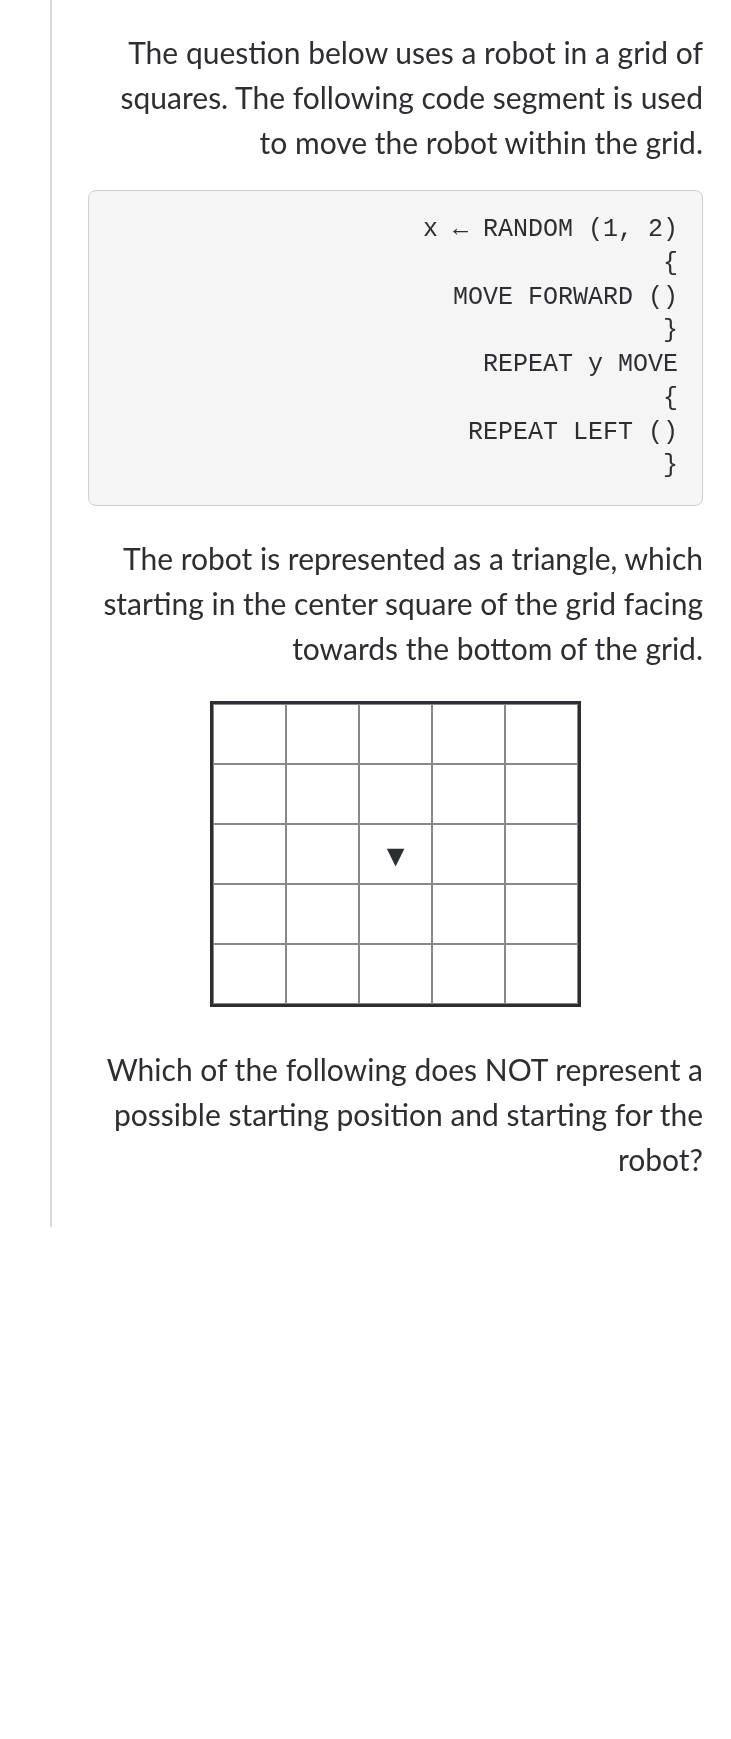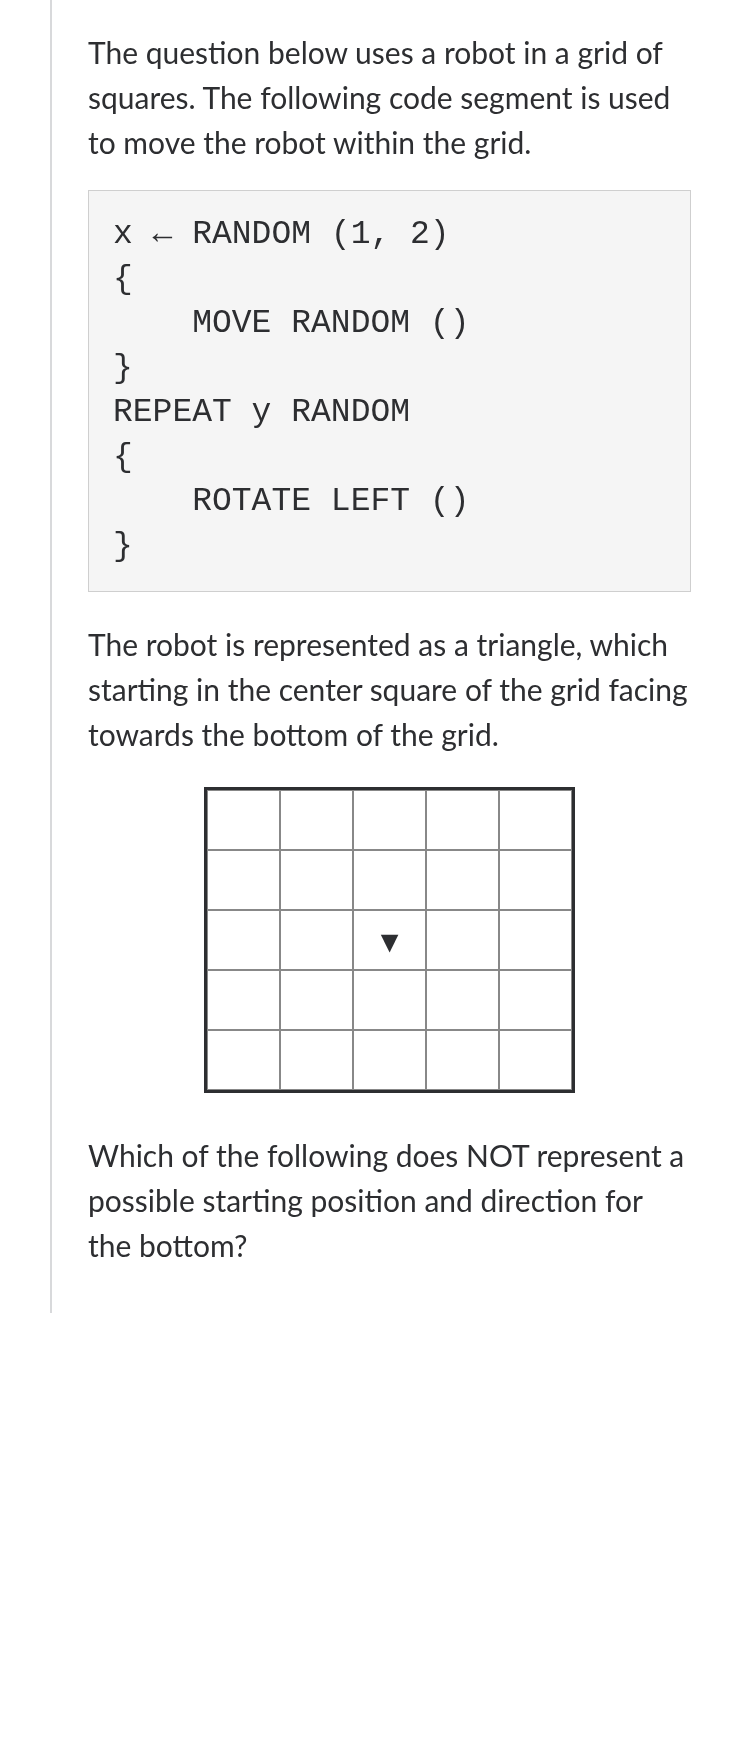--- a/index.html
+++ b/index.html
@@ -3,22 +3,23 @@
 <meta charset="utf-8">
 <style>
   * { box-sizing: border-box; }
   body {
     margin: 0;
     font-family: 'Lato', 'Helvetica Neue', Helvetica, Arial, sans-serif;
     background: #fff;
     width: 731px;
   }
   .container {
-    padding: 20px 40px 20px 50px;
+    padding: 20px 28px 20px 50px;
     position: relative;
+    text-align: right;
   }
   .left-rule {
     position: absolute;
     left: 50px;
     top: 0;
     bottom: 0;
     width: 2px;
     background: #d8d9db;
   }
   .content {
@@ -26,24 +27,24 @@
   }
   .prose {
     font-size: 30px;
     line-height: 1.5;
     color: #2d2e31;
     margin: 10px 0 25px 0;
   }
   .code-block {
     background: #f5f5f5;
     border: 1px solid #cfcfcf;
-    border-radius: 0;
+    border-radius: 8px;
     padding: 22px 24px;
     font-family: 'Menlo', 'Consolas', 'Courier New', monospace;
-    font-size: 33px;
+    font-size: 25px;
     color: #2d2e31;
     line-height: 1.35;
     margin: 20px 0 30px 0;
   }
   .code-line { white-space: pre; }
   .grid-wrap {
     display: flex;
     justify-content: center;
     margin: 30px 0 40px 0;
   }
@@ -70,25 +71,25 @@
 
 <div class="container">
   <div class="left-rule"></div>
   <div class="content">
 
     <p class="prose">The question below uses a robot in a grid of squares. The following code segment is used to move the robot within the grid.</p>
 
     <div class="code-block">
       <div class="code-line">x ← RANDOM (1, 2)</div>
       <div class="code-line">{</div>
-      <div class="code-line">    MOVE RANDOM ()</div>
+      <div class="code-line">    MOVE FORWARD ()</div>
       <div class="code-line">}</div>
-      <div class="code-line">REPEAT y RANDOM</div>
+      <div class="code-line">REPEAT y MOVE</div>
       <div class="code-line">{</div>
-      <div class="code-line">    ROTATE LEFT ()</div>
+      <div class="code-line">    REPEAT LEFT ()</div>
       <div class="code-line">}</div>
     </div>
 
     <p class="prose">The robot is represented as a triangle, which starting in the center square of the grid facing towards the bottom of the grid.</p>
 
     <div class="grid-wrap">
       <div class="grid" id="grid">
           <div class="cell"></div>
           <div class="cell"></div>
           <div class="cell"></div>
@@ -112,16 +113,16 @@
           <div class="cell"></div>
           <div class="cell"></div>
           <div class="cell"></div>
           <div class="cell"></div>
           <div class="cell"></div>
           <div class="cell"></div>
           <div class="cell"></div>
         </div>
     </div>
 
-    <p class="prose">Which of the following does NOT represent a possible starting position and direction for the bottom?</p>
+    <p class="prose">Which of the following does NOT represent a possible starting position and starting for the robot?</p>
 
   </div>
 </div>
 
 </body></html>

